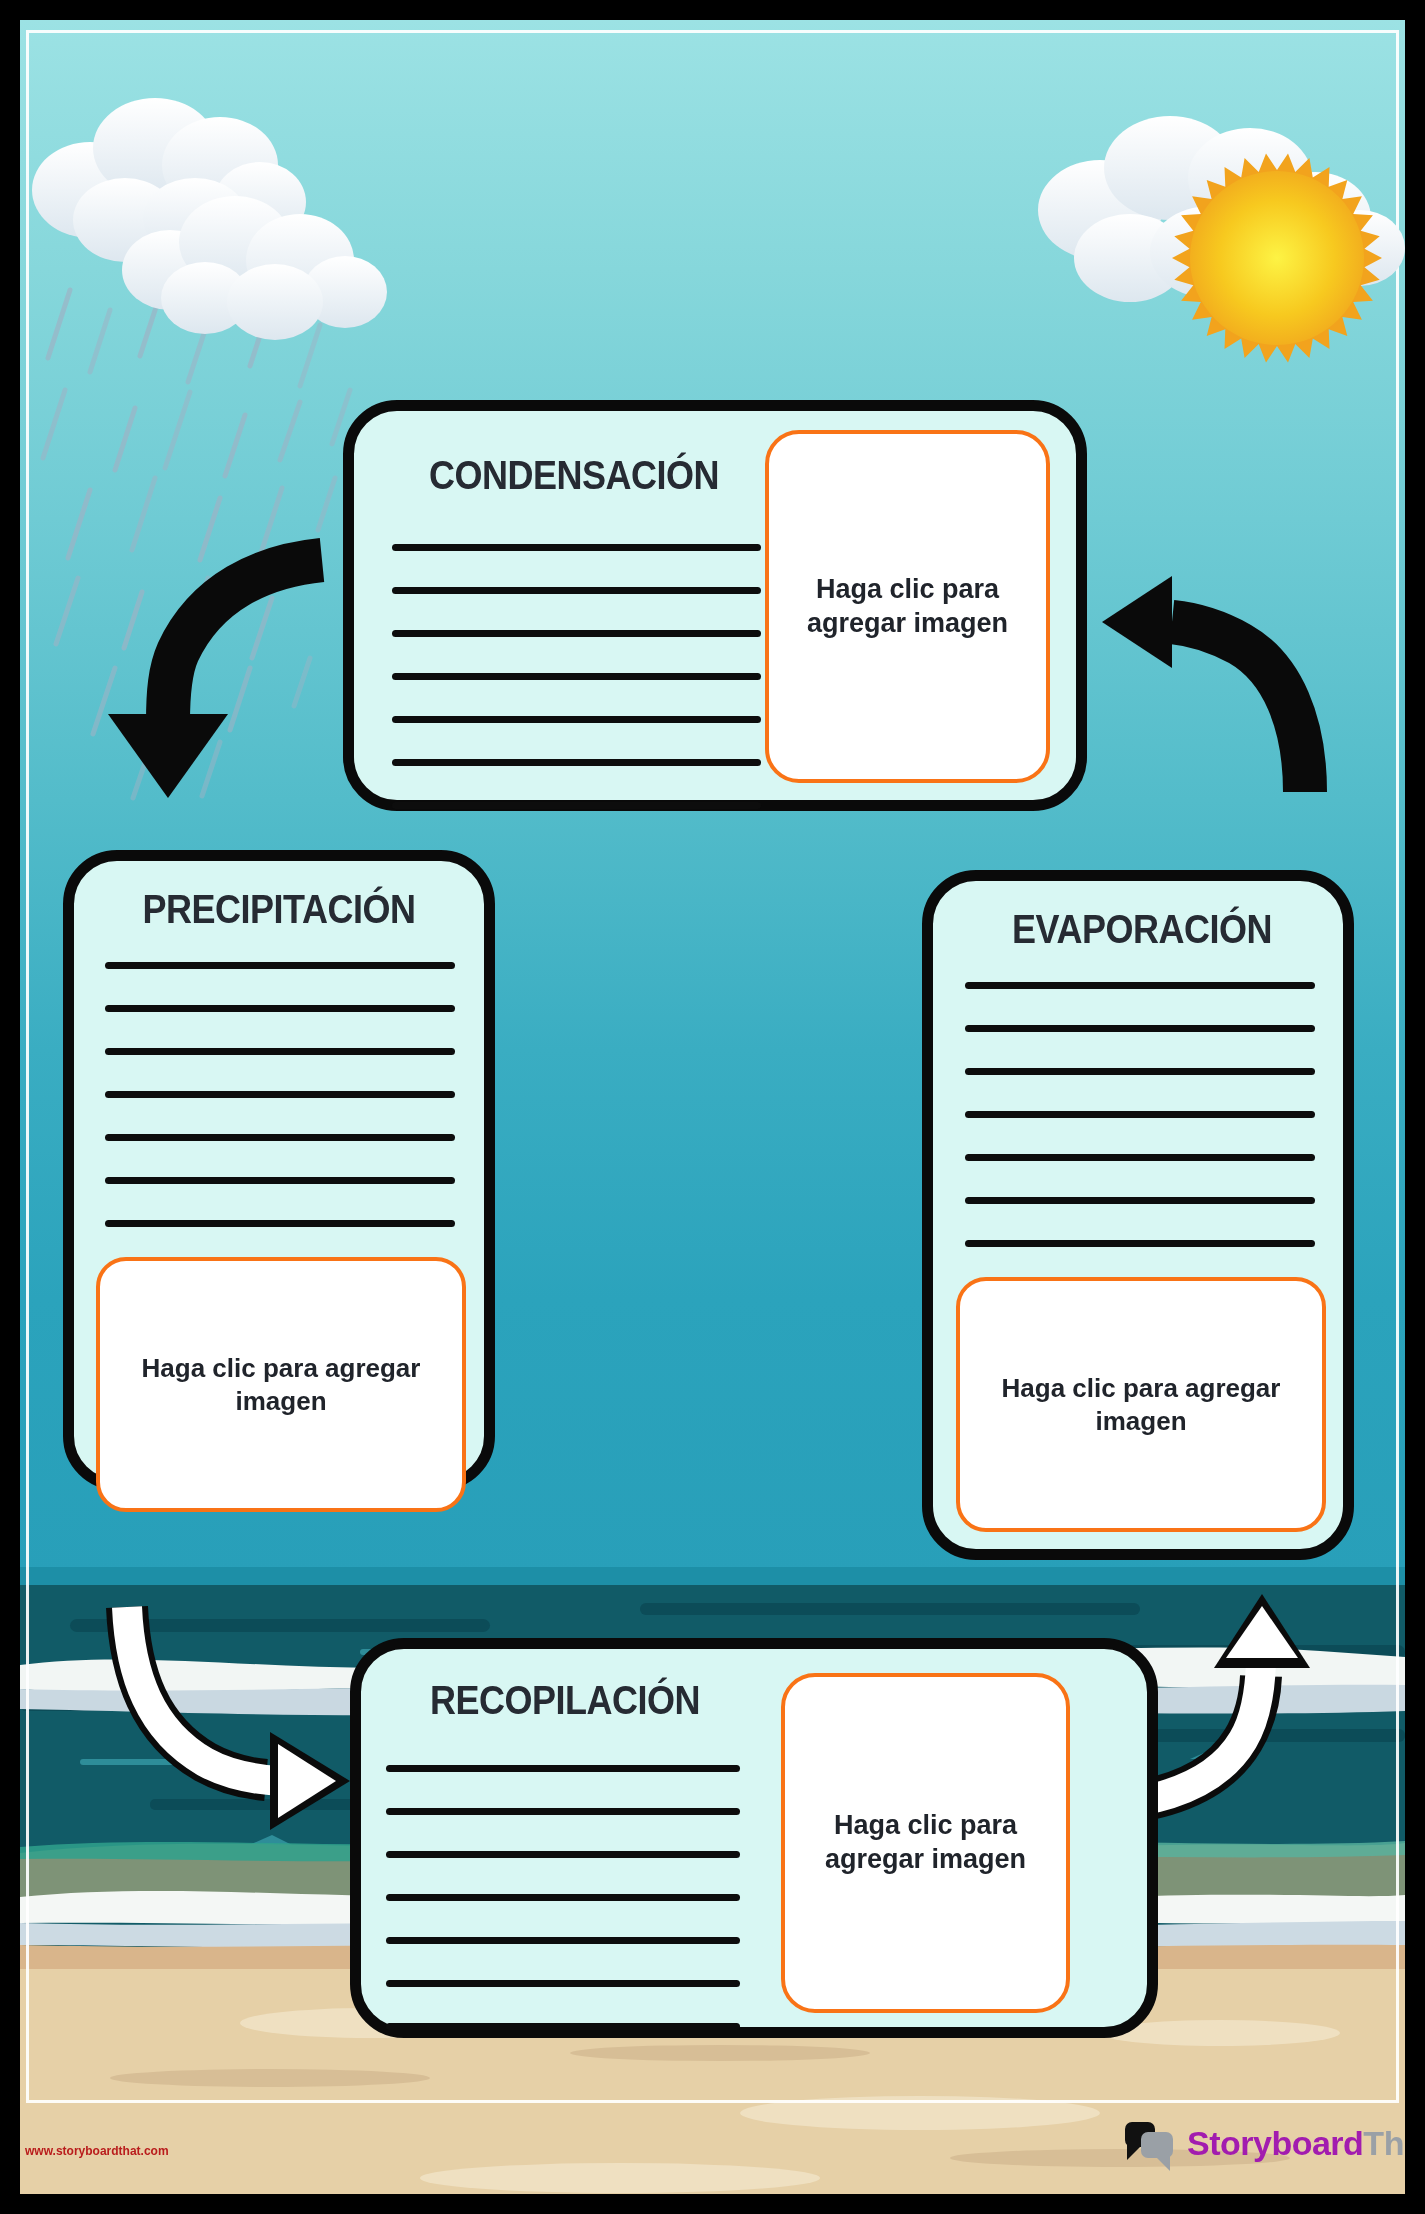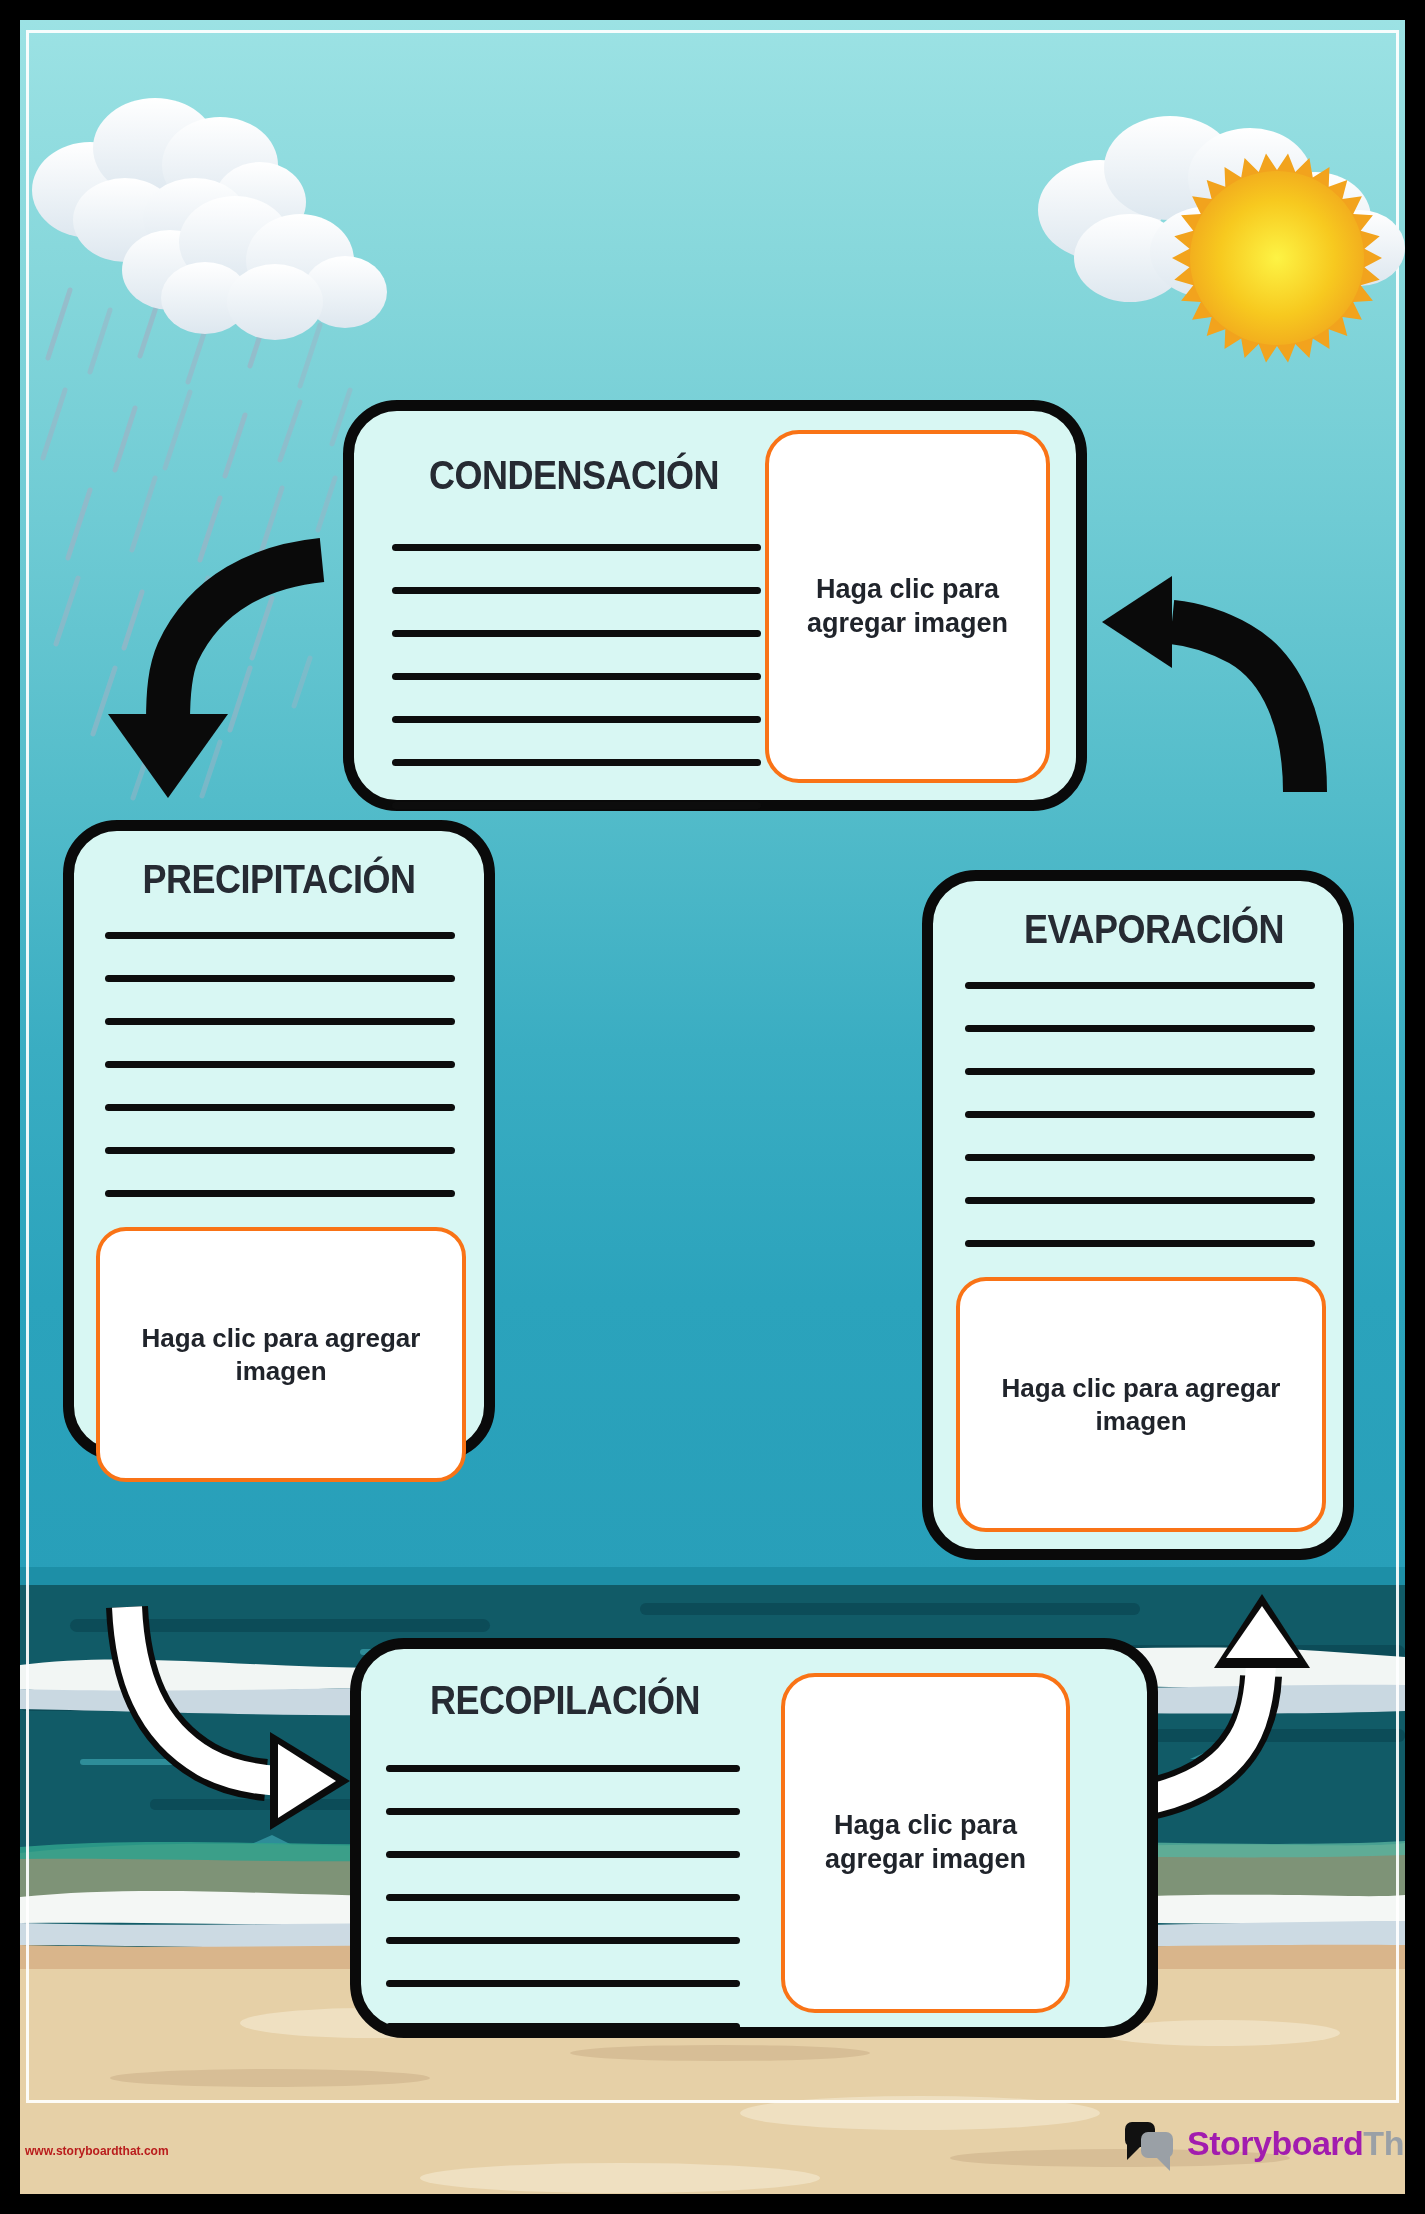--- a/index.html
+++ b/index.html
@@ -34,27 +34,27 @@
   .rule{height:7px;background:#0d0d0d;border-radius:4px;margin-bottom:36px;}
   .ph{position:absolute;background:#fff;border:4px solid #f97316;box-sizing:border-box;
     display:flex;align-items:center;justify-content:center;text-align:center;
     font-weight:900;color:#20242b;line-height:1.25;}
   
   .sect-cond{left:323px;top:380px;width:744px;height:411px;padding-left:36px;}
   .sect-cond .sect-title{left:10px;top:40px;width:420px;}
   .sect-cond .rules{left:38px;top:133px;width:369px;}
   .sect-cond .ph{left:411px;top:19px;width:285px;height:353px;border-radius:34px;font-size:27px;padding:0 26px;}
   
-  .sect-prec{left:43px;top:800px;width:432px;height:640px;}
+  .sect-prec{left:43px;top:830px;width:432px;height:640px;}
   .sect-prec .sect-title{left:0;top:24px;width:100%;}
   .sect-prec .rules{left:31px;top:101px;width:350px;}
   .sect-prec .ph{left:22px;top:396px;width:370px;height:255px;border-radius:30px;font-size:26px;padding:0 28px;}
   
   .sect-evap{left:902px;top:850px;width:432px;height:690px;}
-  .sect-evap .sect-title{left:16px;top:24px;width:100%;}
+  .sect-evap .sect-title{left:4px;top:24px;width:100%;}
   .sect-evap .rules{left:32px;top:101px;width:350px;}
   .sect-evap .ph{left:23px;top:396px;width:370px;height:255px;border-radius:30px;font-size:26px;padding:0 28px;}
   
   .sect-reco{left:330px;top:1590px;width:808px;height:400px;margin-top:28px;}
   .sect-reco .sect-title{left:0px;top:27px;width:408px;}
   .sect-reco .rules{left:25px;top:116px;width:354px;}
   .sect-reco .ph{left:420px;top:24px;width:289px;height:340px;border-radius:34px;font-size:27px;padding:0 26px;}
   
   .site-url{position:absolute;left:5px;top:2124px;z-index:7;font-size:12px;font-weight:700;color:#b91c1c;}
   .brand{position:absolute;left:1105px;top:2094px;z-index:7;display:flex;align-items:center;height:58px;}

